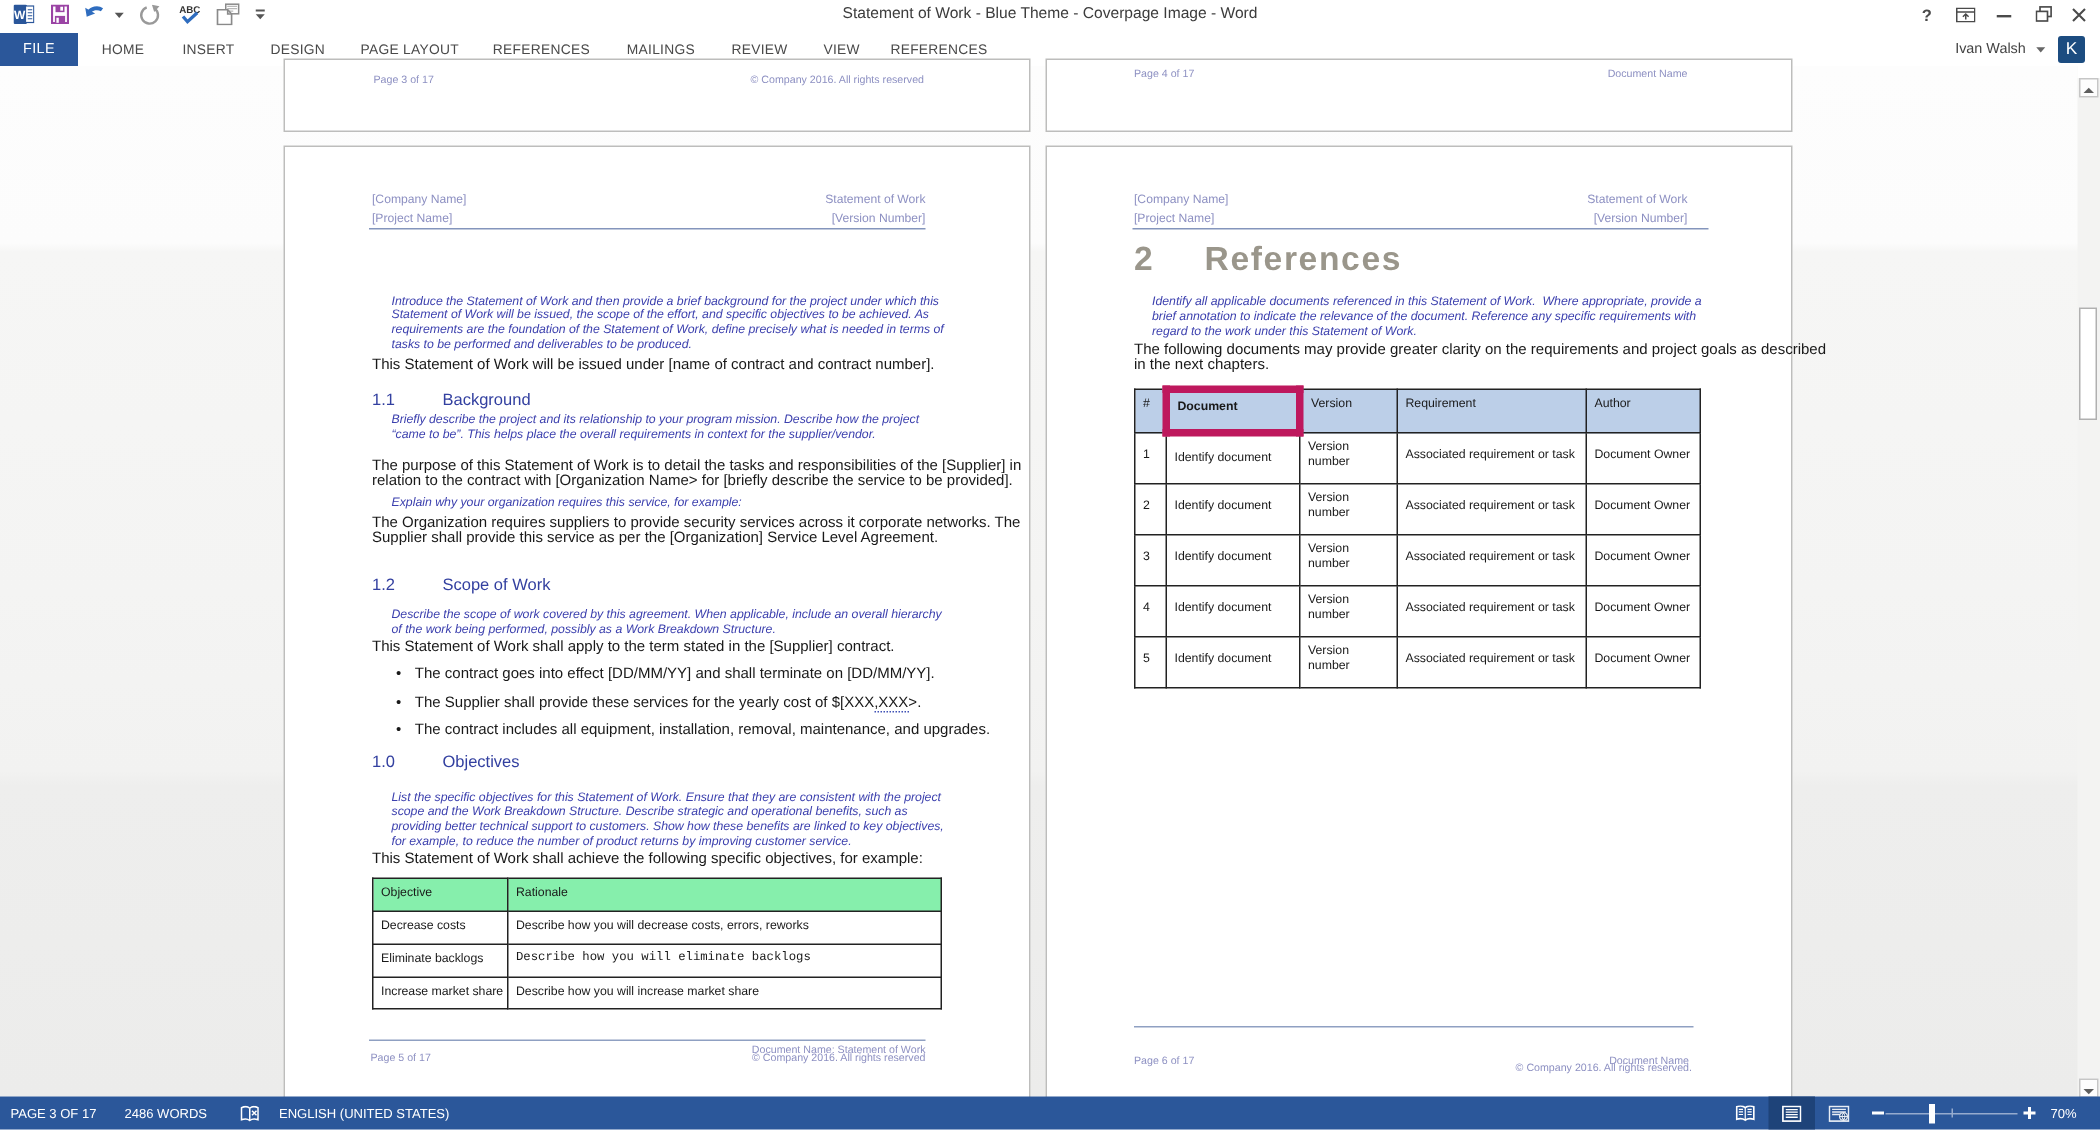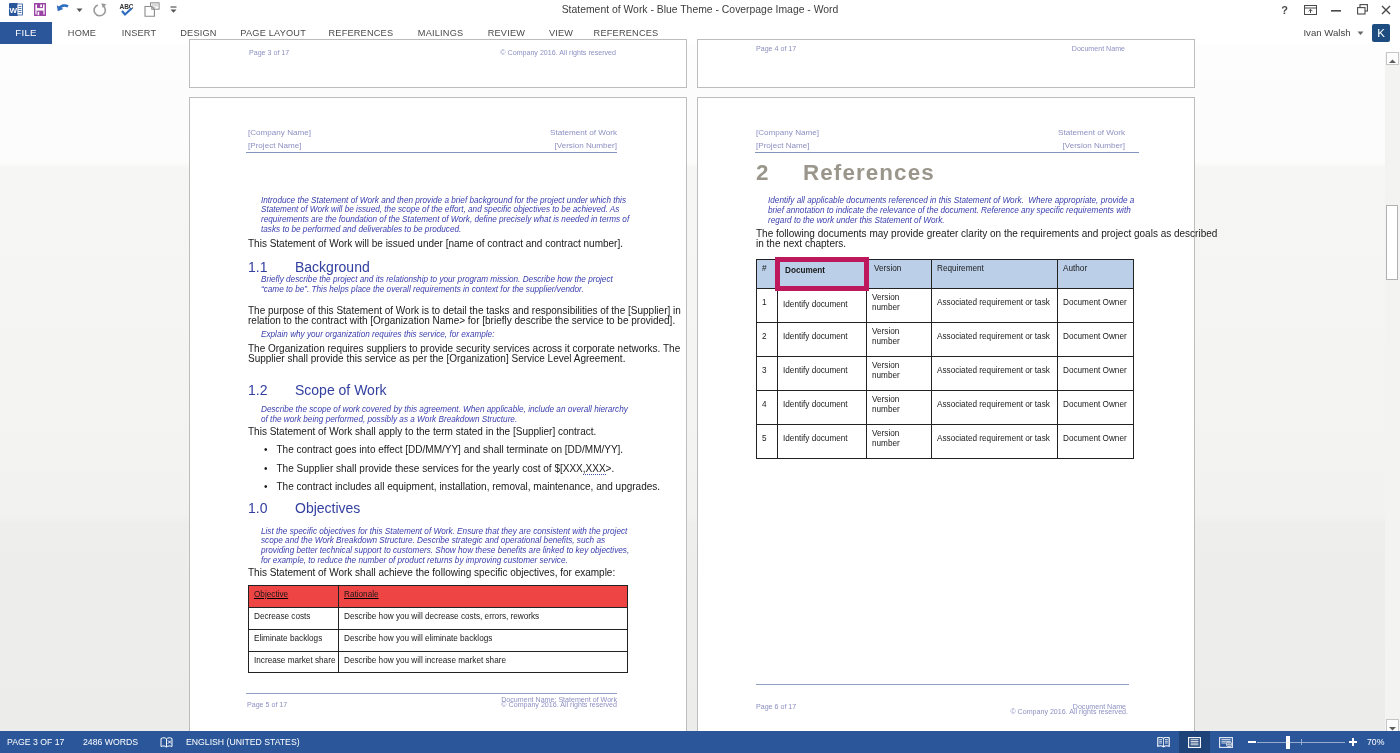--- a/index.html
+++ b/index.html
@@ -18,21 +18,21 @@
   background:linear-gradient(to bottom, #fdfdfd 0px, #fcfcfc 118px, #f6f6f5 124px, #f4f4f3 350px, #f2f2f1 470px, #eeeeed 480px, #ececeb 687px); }
 .page { position:absolute; background:#fff; border:1px solid #bdbdbc; }
 #statusbar { position:absolute; left:0; top:731px; width:1400px; height:22px; background:#2b579a;
   color:#fff; font-size:8.7px; }
 .st { position:absolute; top:0; height:22px; line-height:22px; white-space:nowrap; }
 
 .hf { position:absolute; font-size:7.1px; line-height:8px; color:#8d90c2; white-space:nowrap; }
 .hh { font-size:8.1px; }
 .hfr { text-align:right; }
 .h1 { position:absolute; font-size:22.4px; font-weight:bold; color:#9a968b; line-height:24px; white-space:nowrap; }
-.h2 { position:absolute; font-size:14px; color:#3340a0; line-height:14px; white-space:nowrap; }
+.h2 { position:absolute; font-size:11px; color:#3340a0; line-height:14px; white-space:nowrap; }
 .it { position:absolute; font-size:8.2px; font-style:italic; color:#3c40ae; line-height:9.75px; white-space:nowrap; }
 .bd { position:absolute; font-size:10px; color:#191919; line-height:9.75px; white-space:nowrap; }
 .num { display:inline-block; }
 table { border-collapse:collapse; }
 td { font-size:8.2px; color:#191919; vertical-align:top; line-height:10.1px; }
 </style>
 </head>
 <body>
 <div id="titlebar">
 <svg class="abs" style="left:9px;top:3px;" width="14" height="13" viewBox="0 0 14 13">
@@ -146,31 +146,31 @@
   <div class="bd" style="left:74px;top:365.9px;">•<span style="display:inline-block;width:9px;"></span>The Supplier shall provide these services for the yearly cost of $[XXX<span style="border-bottom:1px dotted #3f51b5;">,XXX</span>&gt;.</div>
   <div class="bd" style="left:74px;top:384.4px;">•<span style="display:inline-block;width:9px;"></span>The contract includes all equipment, installation, removal, maintenance, and upgrades.</div>
   <div class="h2" style="left:58px;top:403.3px;"><span class="num" style="width:47px;">1.0</span>Objectives</div>
   <div class="it" style="left:71px;top:428.7px;">List the specific objectives for this Statement of Work. Ensure that they are consistent with the project<br>
 scope and the Work Breakdown Structure. Describe strategic and operational benefits, such as<br>
 providing better technical support to customers. Show how these benefits are linked to key objectives,<br>
 for example, to reduce the number of product returns by improving customer service.</div>
   <div class="bd" style="left:58px;top:470.2px;">This Statement of Work shall achieve the following specific objectives, for example:</div>
   <table class="abs" style="left:58px;top:487px;width:380px;border:1.4px solid #222;">
     <tbody>
-          <tr style="height:22px;background:#ef4444;text-decoration:underline;">
+          <tr style="height:22px;background:#86efac;">
             <td style="width:90px;border:1px solid #222;padding:4px 0 0 5px;">Objective</td>
             <td style="border:1px solid #222;padding:4px 0 0 5px;">Rationale</td>
           </tr>
     <tr style="height:21.5px;">
             <td style="border:1px solid #222;padding:4px 0 0 5px;">Decrease costs</td>
             <td style="border:1px solid #222;padding:4px 0 0 5px;">Describe how you will decrease costs, errors, reworks</td>
           </tr>
     <tr style="height:22.5px;">
             <td style="border:1px solid #222;padding:4px 0 0 5px;">Eliminate backlogs</td>
-            <td style="border:1px solid #222;padding:4px 0 0 5px;">Describe how you will eliminate backlogs</td>
+            <td style="border:1px solid #222;padding:4px 0 0 5px;font-family:Liberation Mono, monospace;">Describe how you will eliminate backlogs</td>
           </tr>
     <tr style="height:20.5px;">
             <td style="border:1px solid #222;padding:4px 0 0 5px;">Increase market share</td>
             <td style="border:1px solid #222;padding:4px 0 0 5px;">Describe how you will increase market share</td>
           </tr>
   </tbody>
       </table>
   <div class="abs" style="left:56px;top:594.5px;width:371px;height:1px;background:#8fa0c2;"></div>
   <div class="hf hfr" style="right:69px;top:598px;">Document Name: Statement of Work</div>
   <div class="hf" style="left:57px;top:603px;">Page 5 of 17</div>

